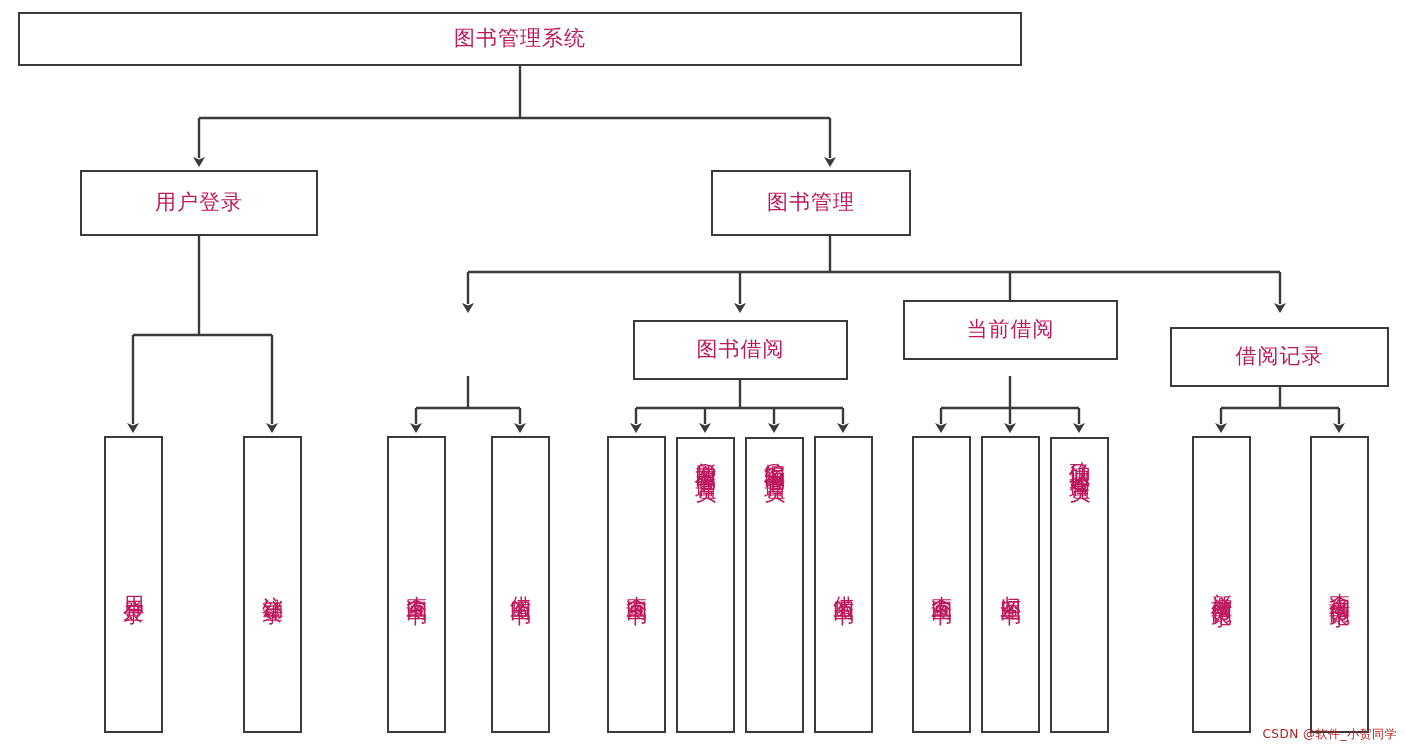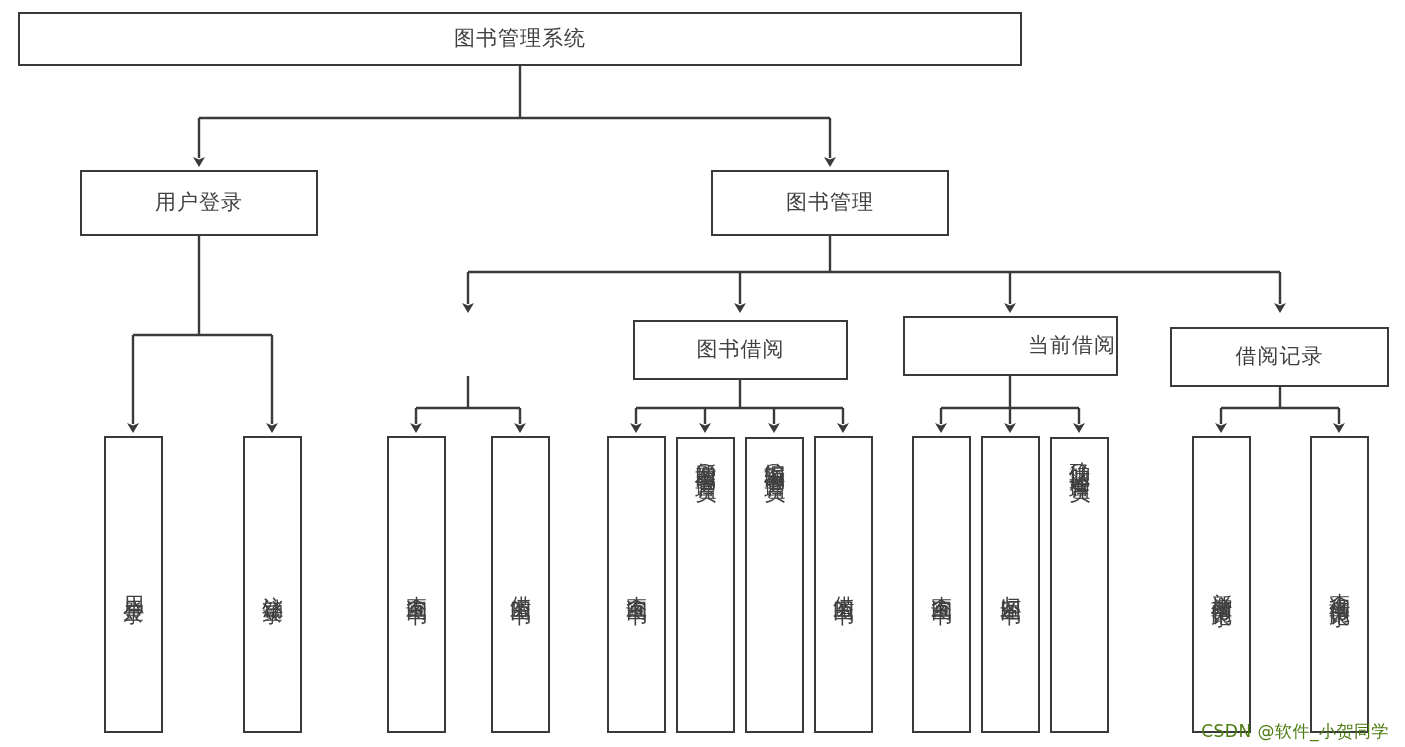--- a/index.html
+++ b/index.html
@@ -26,21 +26,21 @@
     height: 747px;
   }
   .node {
     position: absolute;
     box-sizing: border-box;
     border: 2px solid #3a3a3a;
     background: #ffffff;
     display: flex;
     align-items: center;
     justify-content: center;
-    color: #404040;
+    color: #be185d;
     z-index: 2;
   }
   .node.horiz {
     font-size: 21px;
     letter-spacing: 1px;
     line-height: 1.2;
   }
   .node.vert {
     writing-mode: vertical-rl;
     text-orientation: upright;
@@ -51,24 +51,24 @@
   }
   .node.vert.top-aligned {
     justify-content: flex-start;
   }
   .node .label {
     display: block;
     white-space: pre-line;
   }
   #watermark {
     position: absolute;
-    right: 16px;
+    right: 8px;
     bottom: 4px;
-    font-size: 17px;
-    color: #4d7c0f;
+    font-size: 12px;
+    color: #b91c1c;
     letter-spacing: 0.5px;
     z-index: 5;
     white-space: nowrap;
   }
 </style>
 </head>
 <body>
 
 <div id="canvas">
 
@@ -126,30 +126,30 @@
   </svg>
 
   <div class="node horiz" style="left:18px; top:12px; width:1004px; height:54px;">
     <span class="label">图书管理系统</span>
   </div>
 
   <div class="node horiz" style="left:80px; top:170px; width:238px; height:66px;">
     <span class="label">用户登录</span>
   </div>
 
-  <div class="node horiz" style="left:711px; top:170px; width:238px; height:66px;">
+  <div class="node horiz" style="left:711px; top:170px; width:200px; height:66px;">
     <span class="label">图书管理</span>
   </div>
 
 
   <div class="node horiz" style="left:633px; top:320px; width:215px; height:60px;">
     <span class="label">图书借阅</span>
   </div>
 
-  <div class="node horiz" style="left:903px; top:316px; width:215px; height:60px;justify-content:flex-end;">
+  <div class="node horiz" style="left:903px; top:300px; width:215px; height:60px;">
     <span class="label">当前借阅</span>
   </div>
 
   <div class="node horiz" style="left:1170px; top:327px; width:219px; height:60px;">
     <span class="label">借阅记录</span>
   </div>
 
   <div class="node vert" style="left:104px; top:436px; width:59px; height:297px;">
     <span class="label">用户登录</span>
   </div>

